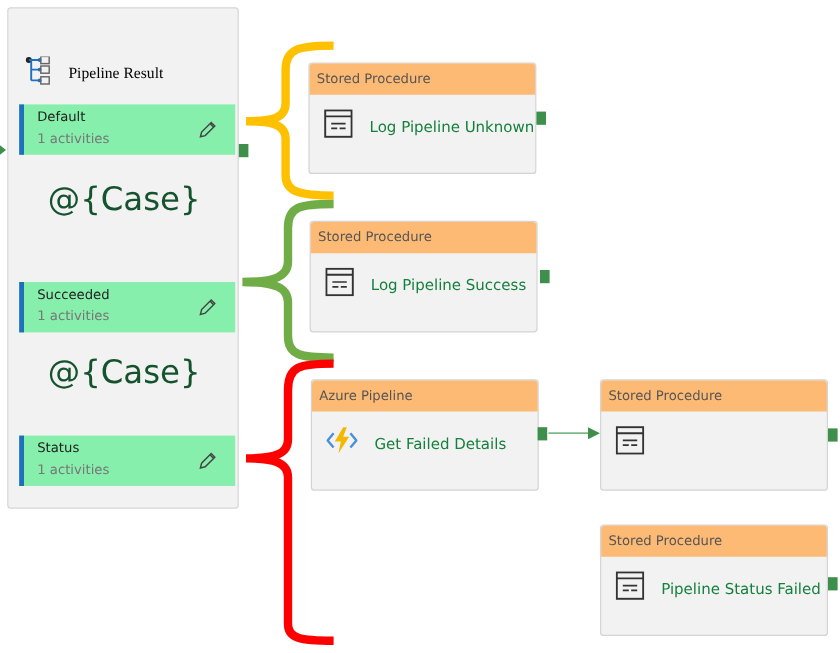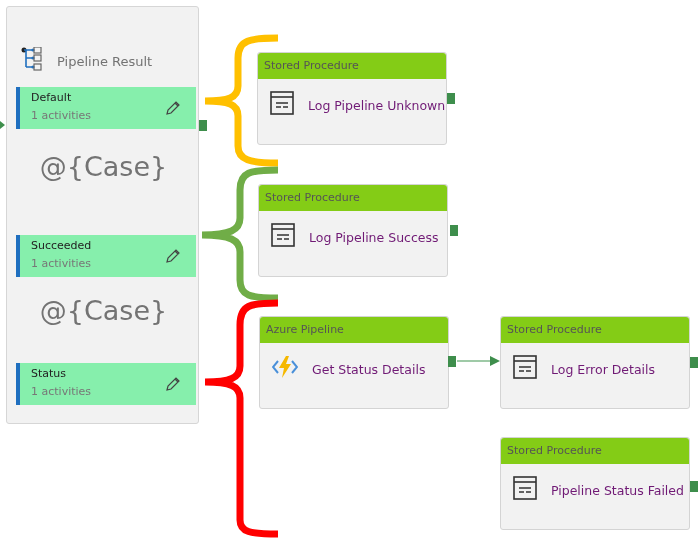--- a/index.html
+++ b/index.html
@@ -17,52 +17,52 @@
     box-sizing: border-box;
   }
   .switch-header {
     height: 26px; background: #dcdcdc; font-size: 11px; color: #444;
     line-height: 26px; padding-left: 5px; border-radius: 3px 3px 0 0;
   }
   .switch-title {
     position: absolute; left: 14px; top: 40px; height: 28px;
     display: flex; align-items: center;
   }
-  .switch-title .label { font-size: 13px; color: #737373; margin-left: 14px; }
+  .switch-title .label { font-size: 13px; color: #000000; margin-left: 14px; font-family: Liberation Serif, serif; }
 
   .case-card {
     position: absolute; left: 9px; width: 180px; height: 42px;
     background: #86efac; box-sizing: border-box;
   }
   .case-card .bar { position: absolute; left: 0; top: 0; width: 4px; height: 42px; background: #1f6fbf; }
   .case-card .name { position: absolute; left: 15px; top: 4px; font-size: 11px; color: #222; }
   .case-card .count { position: absolute; left: 15px; top: 22px; font-size: 11px; color: #777; }
   .case-card .edit { position: absolute; right: 14px; top: 12px; width: 18px; height: 18px; }
 
   .case-expr {
     position: absolute; left: 6px; width: 193px; text-align: center;
-    font-family: "DejaVu Sans", sans-serif; font-size: 27px; color: #737373;
+    font-family: "DejaVu Sans", sans-serif; font-size: 27px; color: #14532d;
   }
 
   .port { position: absolute; width: 8px; height: 11px; background: #3e8e4c; }
 
   
   .node {
     position: absolute; width: 190px; height: 93px;
     background: #f2f2f2; border: 1px solid #d4d4d4; border-radius: 3px;
     box-sizing: border-box;
   }
   .node-header {
-    height: 26px; background: #84cc16; font-size: 11px; color: #555;
+    height: 26px; background: #fdba74; font-size: 11px; color: #555;
     line-height: 26px; padding-left: 6px; border-radius: 3px 3px 0 0;
   }
   .node-body {
     position: absolute; left: 12px; top: 38px; display: flex; align-items: center;
   }
-  .node-body .label { font-size: 12.5px; color: #701a75; margin-left: 14px; white-space: nowrap; }
+  .node-body .label { font-size: 12.5px; color: #15803d; margin-left: 14px; white-space: nowrap; }
 
   svg.brace { position: absolute; left: 0; top: 0; }
 </style>
 </head>
 <body>
 
 <svg class="brace" width="700" height="544">
 
   <polygon points="0,121 5,125 0,129" fill="#3e8e4c"></polygon>
 
@@ -166,36 +166,35 @@
 <div class="node" style="left:259px; top:316px;">
   <div class="node-header">Azure Pipeline</div>
   <div class="node-body">
     <span>
       <svg width="26" height="24" viewBox="0 0 26 24">
         <path d="M6,6 L1,12 L6,18" fill="none" stroke="#4a90d9" stroke-width="2"></path>
         <path d="M20,6 L25,12 L20,18" fill="none" stroke="#4a90d9" stroke-width="2"></path>
         <polygon points="14,1 7,13 12,13 10,23 19,9 14,9 17,1" fill="#f5b800"></polygon>
       </svg>
     </span>
-    <span class="label">Get Status Details</span>
+    <span class="label">Get Failed Details</span>
   </div>
 </div>
 <div class="port" style="left:448px; top:356px;"></div>
 
 <div class="node" style="left:500px; top:316px;">
   <div class="node-header">Stored Procedure</div>
   <div class="node-body">
     <span>
       <svg width="24" height="24" viewBox="0 0 24 24">
           <rect x="1" y="1" width="22" height="22" fill="none" stroke="#333" stroke-width="1.6"></rect>
           <line x1="1" y1="6" x2="23" y2="6" stroke="#333" stroke-width="1.6"></line>
           <path d="M6,12 H18 M6,16 H11 M13,16 H18" stroke="#333" stroke-width="1.4"></path>
         </svg>
     </span>
-    <span class="label">Log Error Details</span>
   </div>
 </div>
 <div class="port" style="left:690px; top:357px;"></div>
 
 <div class="node" style="left:500px; top:437px;">
   <div class="node-header">Stored Procedure</div>
   <div class="node-body">
     <span>
       <svg width="24" height="24" viewBox="0 0 24 24">
           <rect x="1" y="1" width="22" height="22" fill="none" stroke="#333" stroke-width="1.6"></rect>

